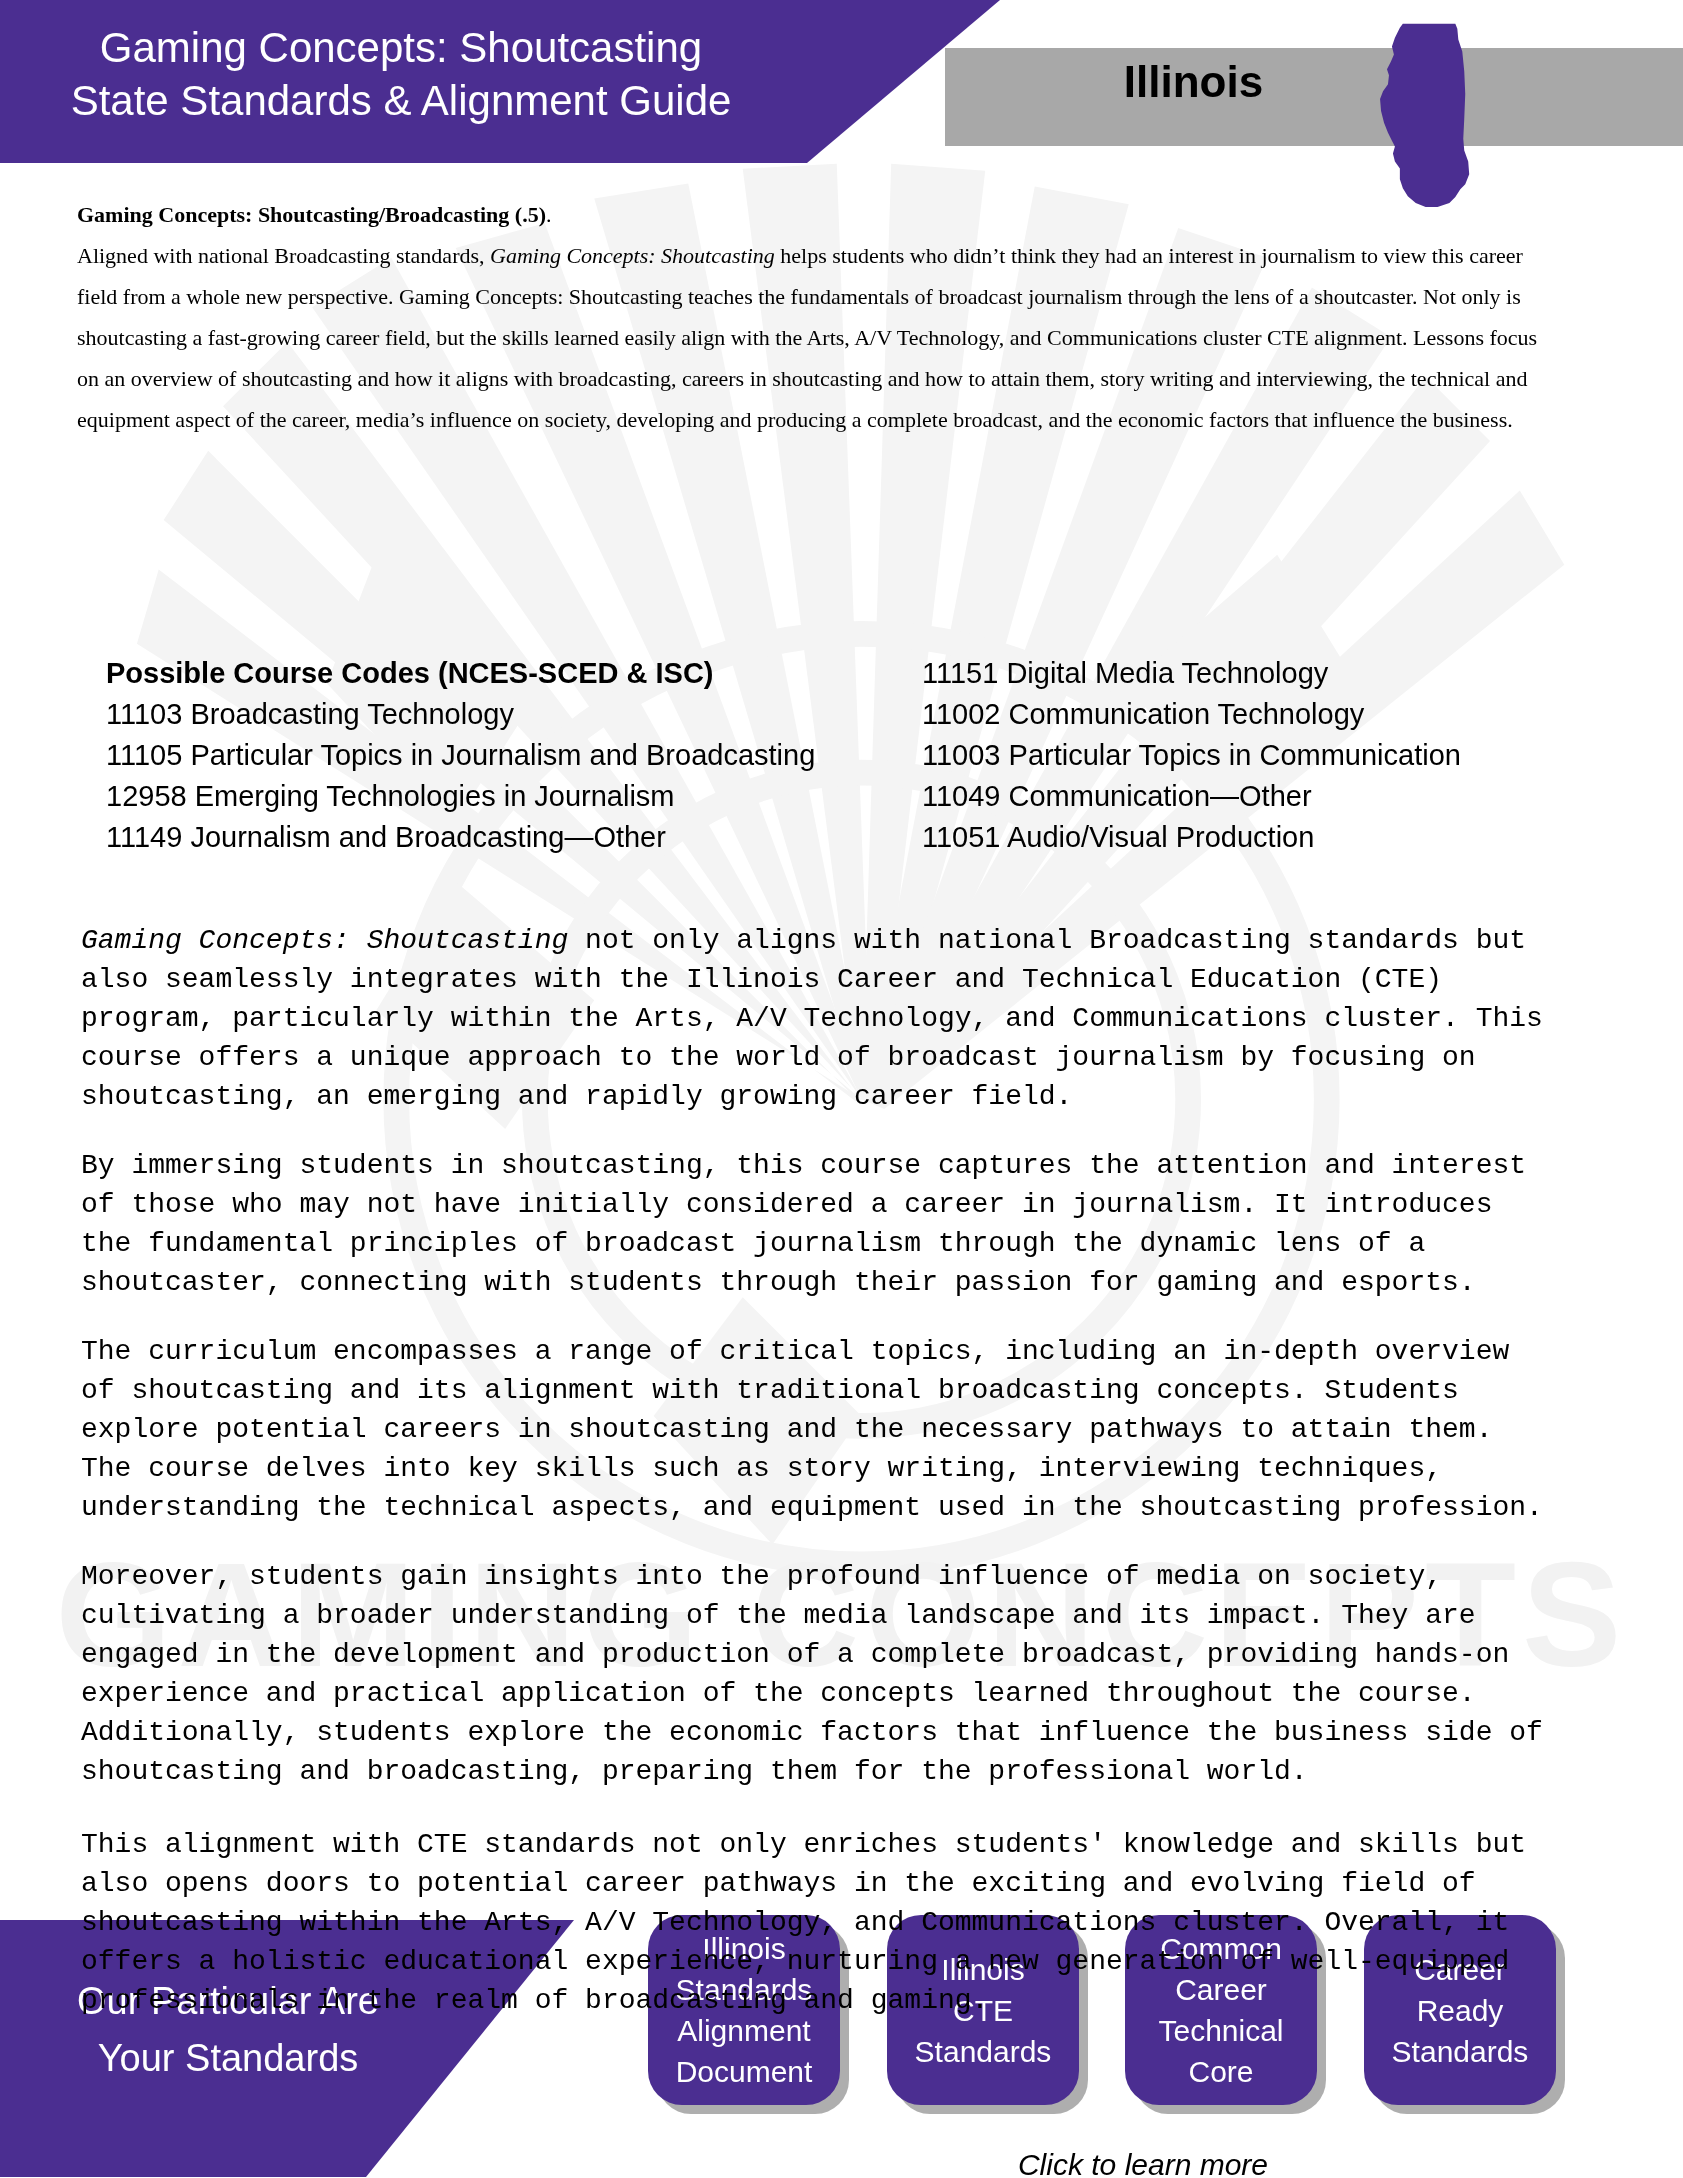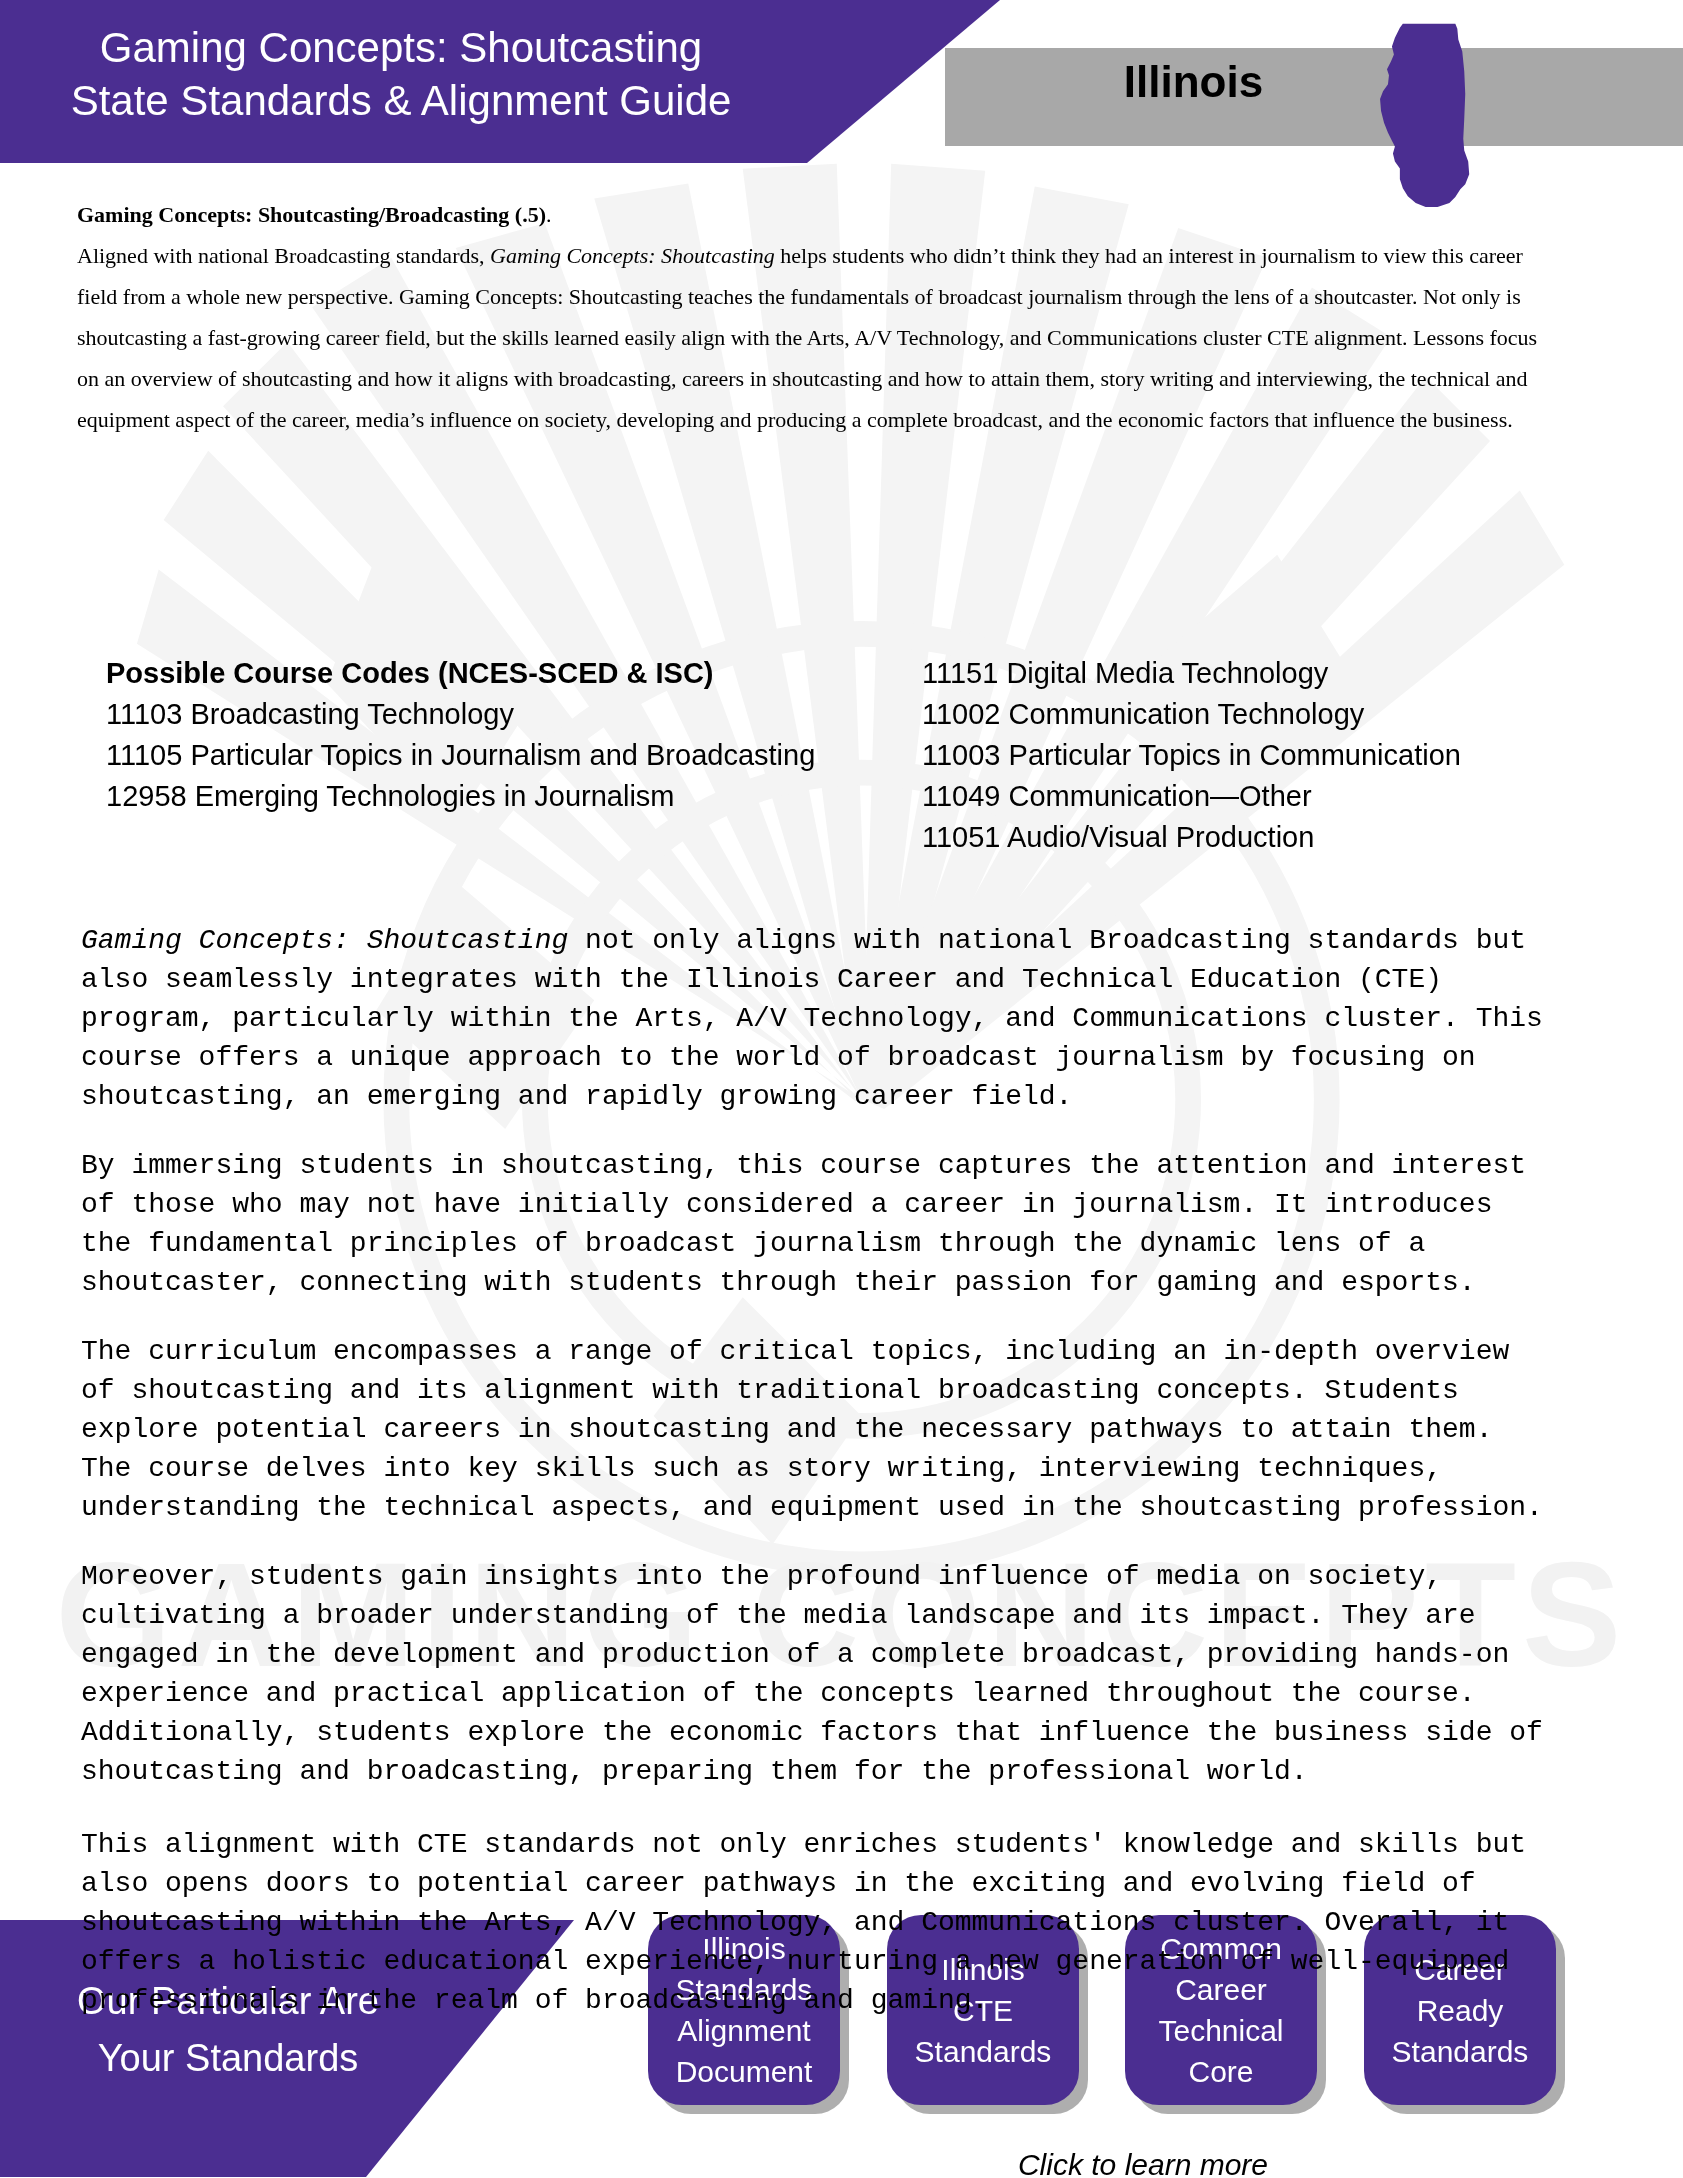--- a/index.html
+++ b/index.html
@@ -293,20 +293,21 @@
     <b>Gaming Concepts: Shoutcasting/Broadcasting (.5)</b><span>.</span><br>
     <span>Aligned with national Broadcasting standards, </span><i>Gaming Concepts: Shoutcasting</i><span> helps students who didn’t think they had an interest in journalism to view this career field from a whole new perspective. Gaming Concepts: Shoutcasting teaches the fundamentals of broadcast journalism through the lens of a shoutcaster. Not only is shoutcasting a fast-growing career field, but the skills learned easily align with the Arts, A/V Technology, and Communications cluster CTE alignment. Lessons focus on an overview of shoutcasting and how it aligns with broadcasting, careers in shoutcasting and how to attain them, story writing and interviewing, the technical and equipment aspect of the career, media’s influence on society, developing and producing a complete broadcast, and the economic factors that influence the business.</span>
   </div>
 
   <div class="codes-wrap">
     <div class="codes-col-left">
       <span class="codes-heading">Possible Course Codes (NCES-SCED &amp; ISC)</span>
       <span class="code-item">11103 Broadcasting Technology</span>
       <span class="code-item">11105 Particular Topics in Journalism and Broadcasting</span>
       <span class="code-item">12958 Emerging Technologies in Journalism</span>
+      <span class="code-item">11149 Journalism and Broadcasting—Other</span>
     </div>
     <div class="codes-col-right">
       <span class="code-item">11151 Digital Media Technology</span>
       <span class="code-item">11002 Communication Technology</span>
       <span class="code-item">11003 Particular Topics in Communication</span>
       <span class="code-item">11049 Communication—Other</span>
       <span class="code-item">11051 Audio/Visual Production</span>
     </div>
   </div>
 

